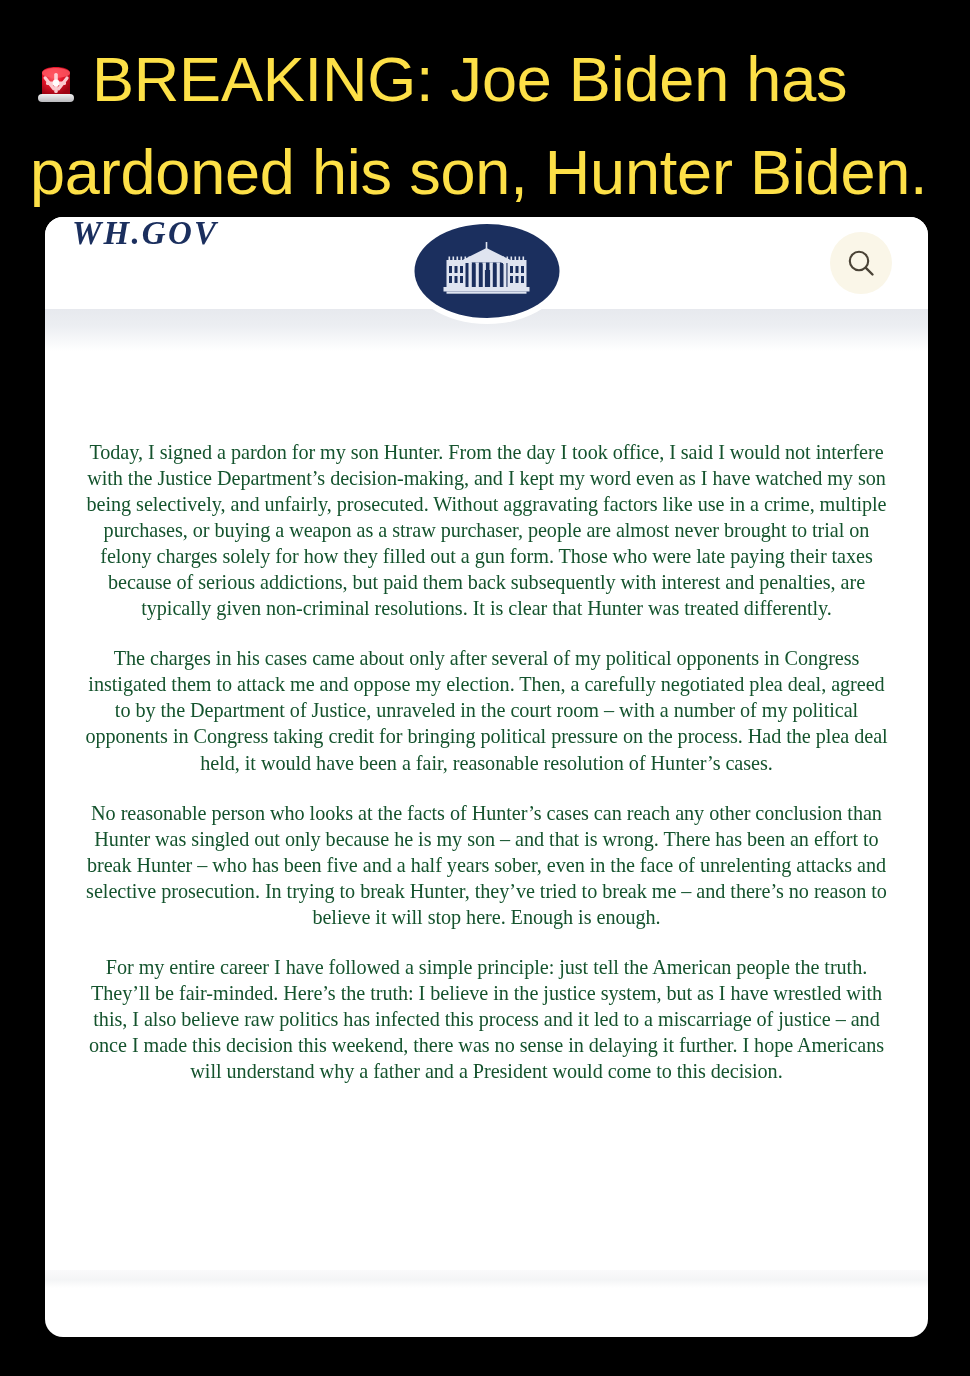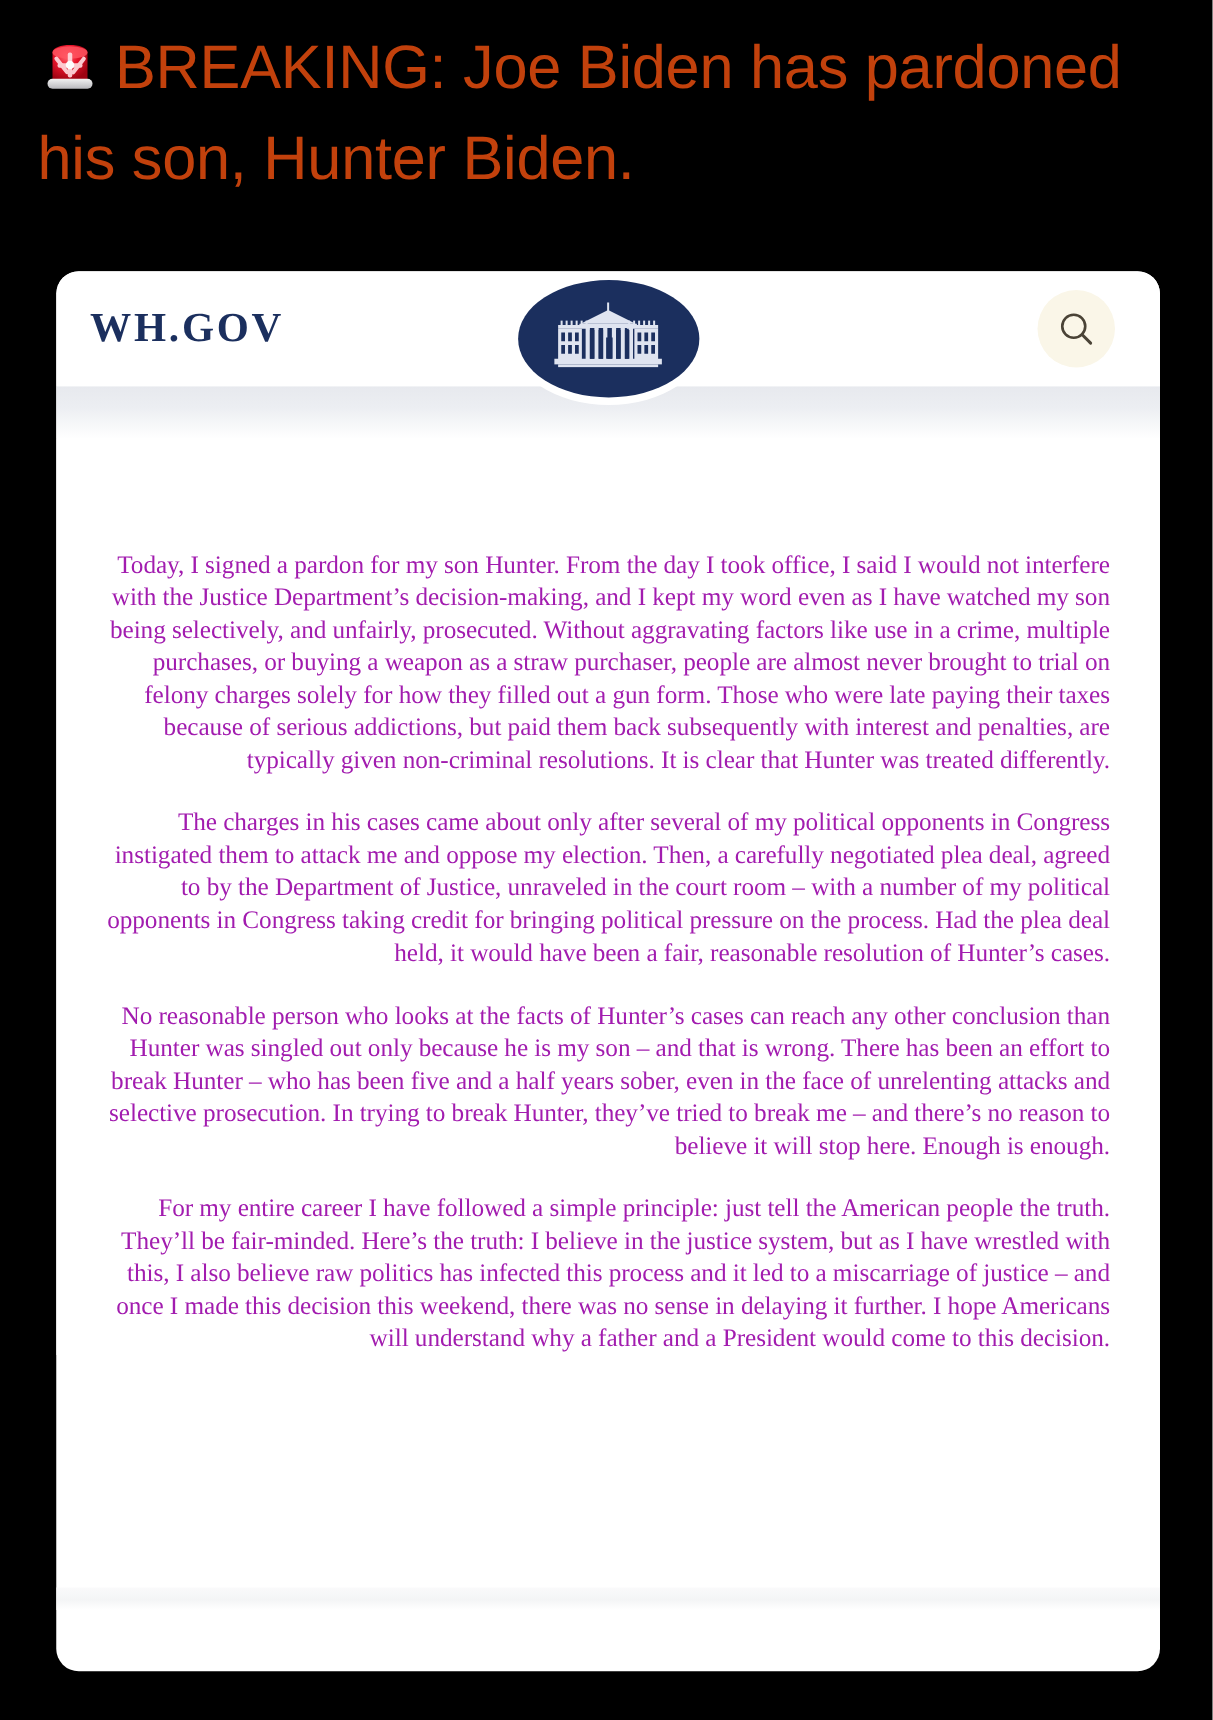--- a/index.html
+++ b/index.html
@@ -12,25 +12,25 @@
     background: #000000;
     font-family: "Liberation Sans", sans-serif;
     overflow: hidden;
     position: relative;
   }
 
   
   .headline {
     position: absolute;
     left: 30px;
-    top: 18px;
+    top: 33px;
     width: 900px;
-    color: #c2410c;
+    color: #fde047;
     font-family: "Liberation Sans", sans-serif;
-    font-size: 49px;
+    font-size: 63px;
     font-weight: 400;
     line-height: 1.48;
     letter-spacing: -0.2px;
     white-space: pre-wrap;
   }
   .headline .siren {
     display: inline-block;
     width: 52px;
     height: 52px;
     vertical-align: -9px;
@@ -48,24 +48,24 @@
     background: #ffffff;
     border-radius: 18px;
     overflow: hidden;
   }
 
   .card-header {
     position: relative;
     height: 92px;
     background: #ffffff;
     display: flex;
-    align-items: center;
     padding: 0 0 0 27px;
     box-sizing: border-box;
     z-index: 3;
+    font-style: italic;
   }
 
   .wordmark {
     font-family: "Liberation Serif", serif;
     font-size: 33px;
     font-weight: 700;
     color: #1b2f5e;
     letter-spacing: 2.2px;
     line-height: 1;
     white-space: nowrap;
@@ -129,23 +129,23 @@
     color: #17181a;
     text-align: center;
     margin: 0 0 22px 0;
     letter-spacing: 0.1px;
   }
 
   .statement-body p {
     font-family: "Liberation Serif", serif;
     font-size: 20.2px;
     line-height: 1.29;
-    color: #a21caf;
+    color: #14532d;
     margin: 0 0 24px 0;
-    text-align: right;
+    text-align: center;
     letter-spacing: -0.05px;
   }
   .statement-body p:last-child { margin-bottom: 0; }
 
   .card-footer-rule {
     position: absolute;
     left: 0;
     right: 0;
     bottom: 49px;
     height: 18px;

